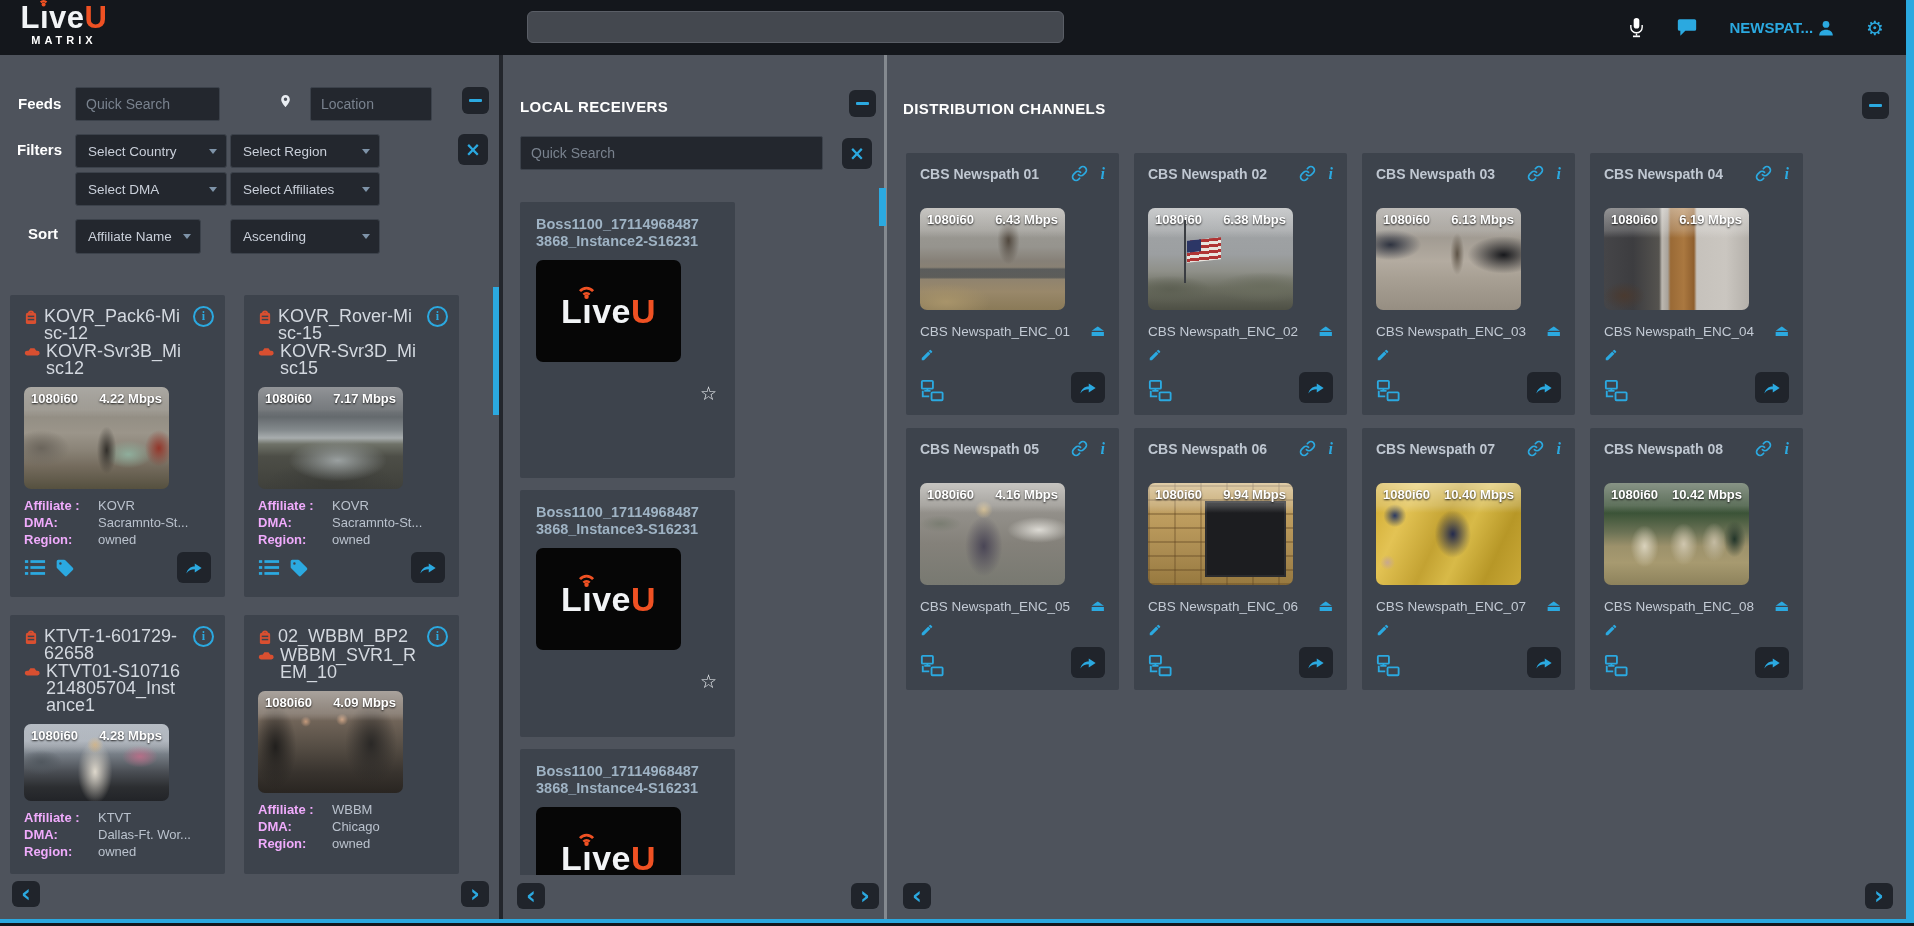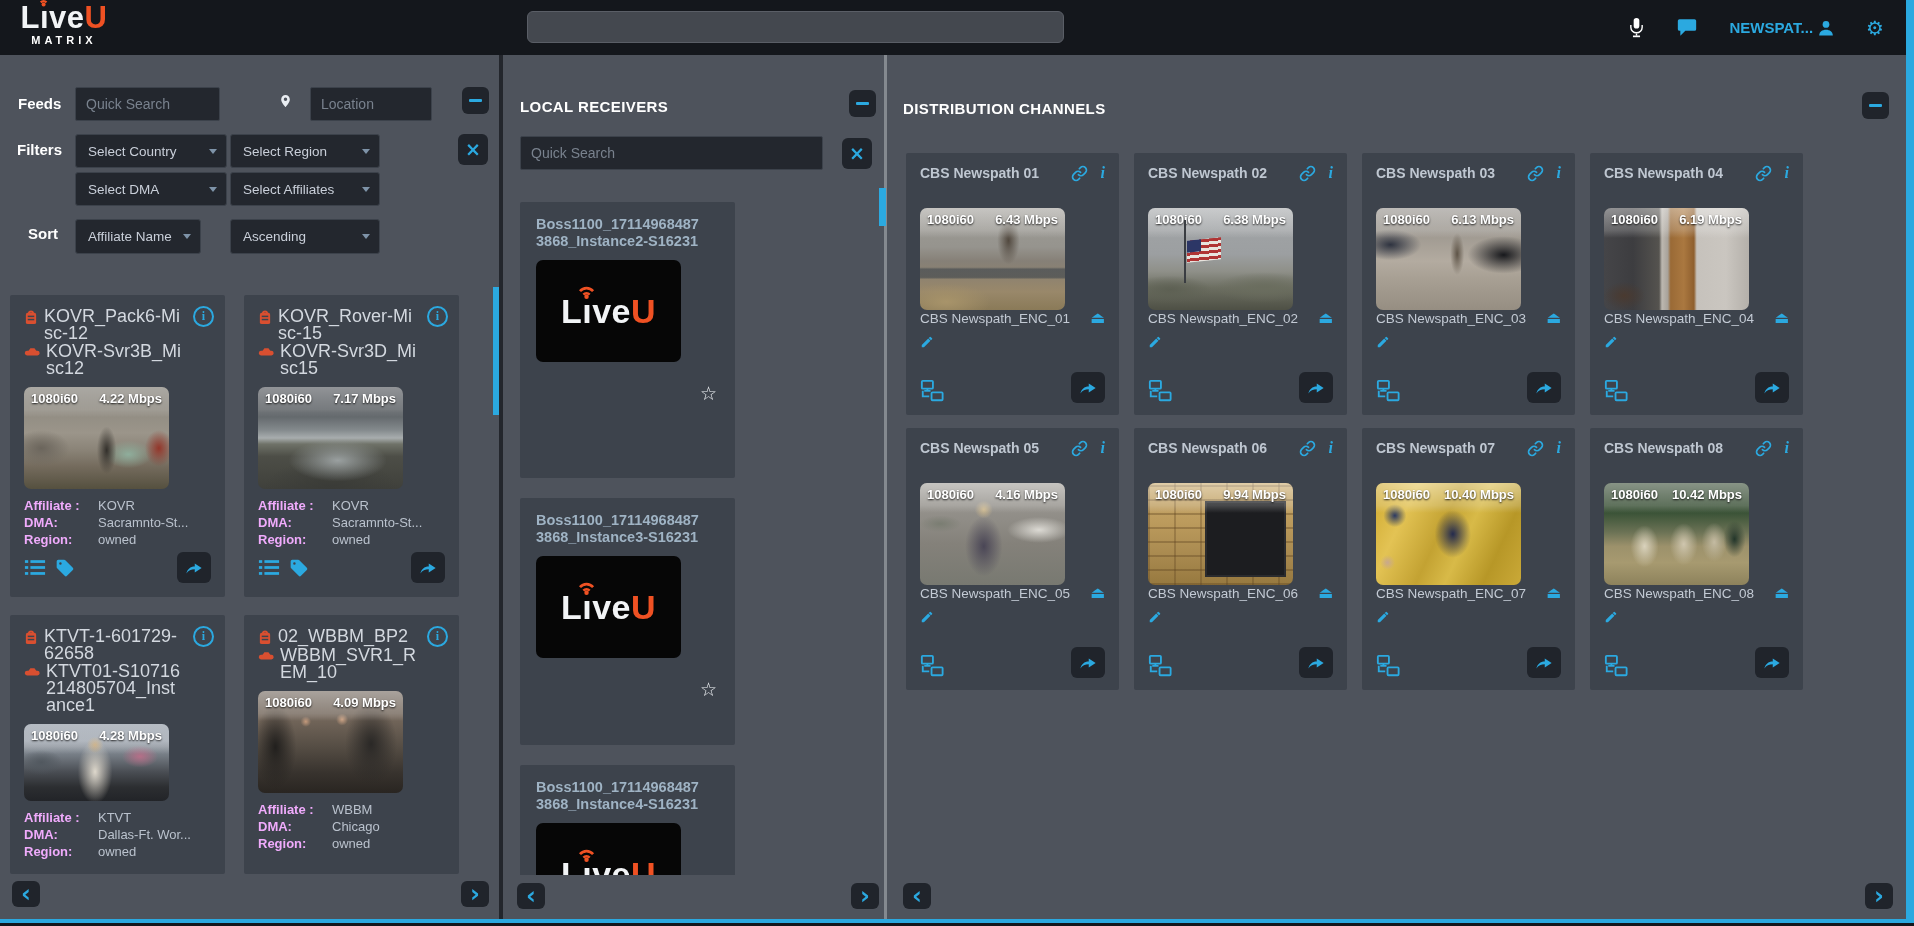--- a/index.html
+++ b/index.html
@@ -87,37 +87,37 @@
   .fc-meta{margin-top:8px;display:grid;grid-template-columns:74px 1fr;font-size:13px;line-height:17px;}
   .fc-meta .m-lbl{font-weight:700;color:#f0abfc;}
   .fc-meta .m-val{color:#bac2cd;}
   .fc-actions{margin-top:auto;display:flex;align-items:center;gap:9px;}
   .icon-btn{background:none;border:none;padding:0;cursor:pointer;display:flex;align-items:center;}
   .share-btn{margin-left:auto;position:relative;width:34px;height:31px;background:#20242b;border:none;border-radius:6px;
       display:flex;align-items:center;justify-content:center;cursor:pointer;}
 
   
   .rx-list{position:absolute;left:17px;top:147px;width:215px;height:673px;overflow:hidden;
-      display:flex;flex-direction:column;gap:20px;}
+      display:flex;flex-direction:column;gap:12px;}
   .rx-card{flex:none;height:247px;padding:14px 16px;display:flex;flex-direction:column;}
   .rx-card:first-child{height:276px;}
   .rx-name{font-size:14.5px;font-weight:600;color:#9fb3c4;line-height:17px;word-break:break-all;}
   .rx-card .thumb{margin-top:10px;display:flex;align-items:center;justify-content:center;background:#060606;}
   .rx-star{margin-top:22px;text-align:right;padding-right:2px;color:#eef1f4;font-size:19px;line-height:19px;cursor:pointer;}
   .thumb .lu-mark{font-size:34px;}
 
   
   .ch-grid{position:absolute;left:19px;top:98px;display:grid;
       grid-template-columns:repeat(4,213px);grid-template-rows:262px 262px;column-gap:15px;row-gap:13px;}
   .ch-card{padding:12px 14px;display:flex;flex-direction:column;}
-  .ch-head{display:flex;align-items:flex-start;gap:13px;}
+  .ch-head{display:flex;align-items:center;gap:13px;}
   .ch-title{flex:1;font-size:14px;font-weight:600;color:#bfc7d1;white-space:nowrap;overflow:hidden;}
   .ch-i{font-family:"Liberation Serif","DejaVu Serif",serif;font-style:italic;font-weight:700;font-size:16px;color:#2ba9e0;cursor:pointer;line-height:1;}
   .ch-card .thumb{margin-top:26px;}
-  .ch-enc{display:flex;align-items:center;justify-content:space-between;}
+  .ch-enc{margin-top:13px;display:flex;align-items:center;justify-content:space-between;}
   .ch-enc-name{font-size:13.5px;color:#c3cad4;white-space:nowrap;overflow:hidden;}
   .eject{color:#2ba9e0;font-size:16px;line-height:1;cursor:pointer;}
   .ch-pencil{margin-top:9px;}
   .ch-foot{margin-top:auto;display:flex;align-items:flex-end;}
 
   
   .pag-btn{width:28px;height:26px;}
 
   
   .th-garage{background:

